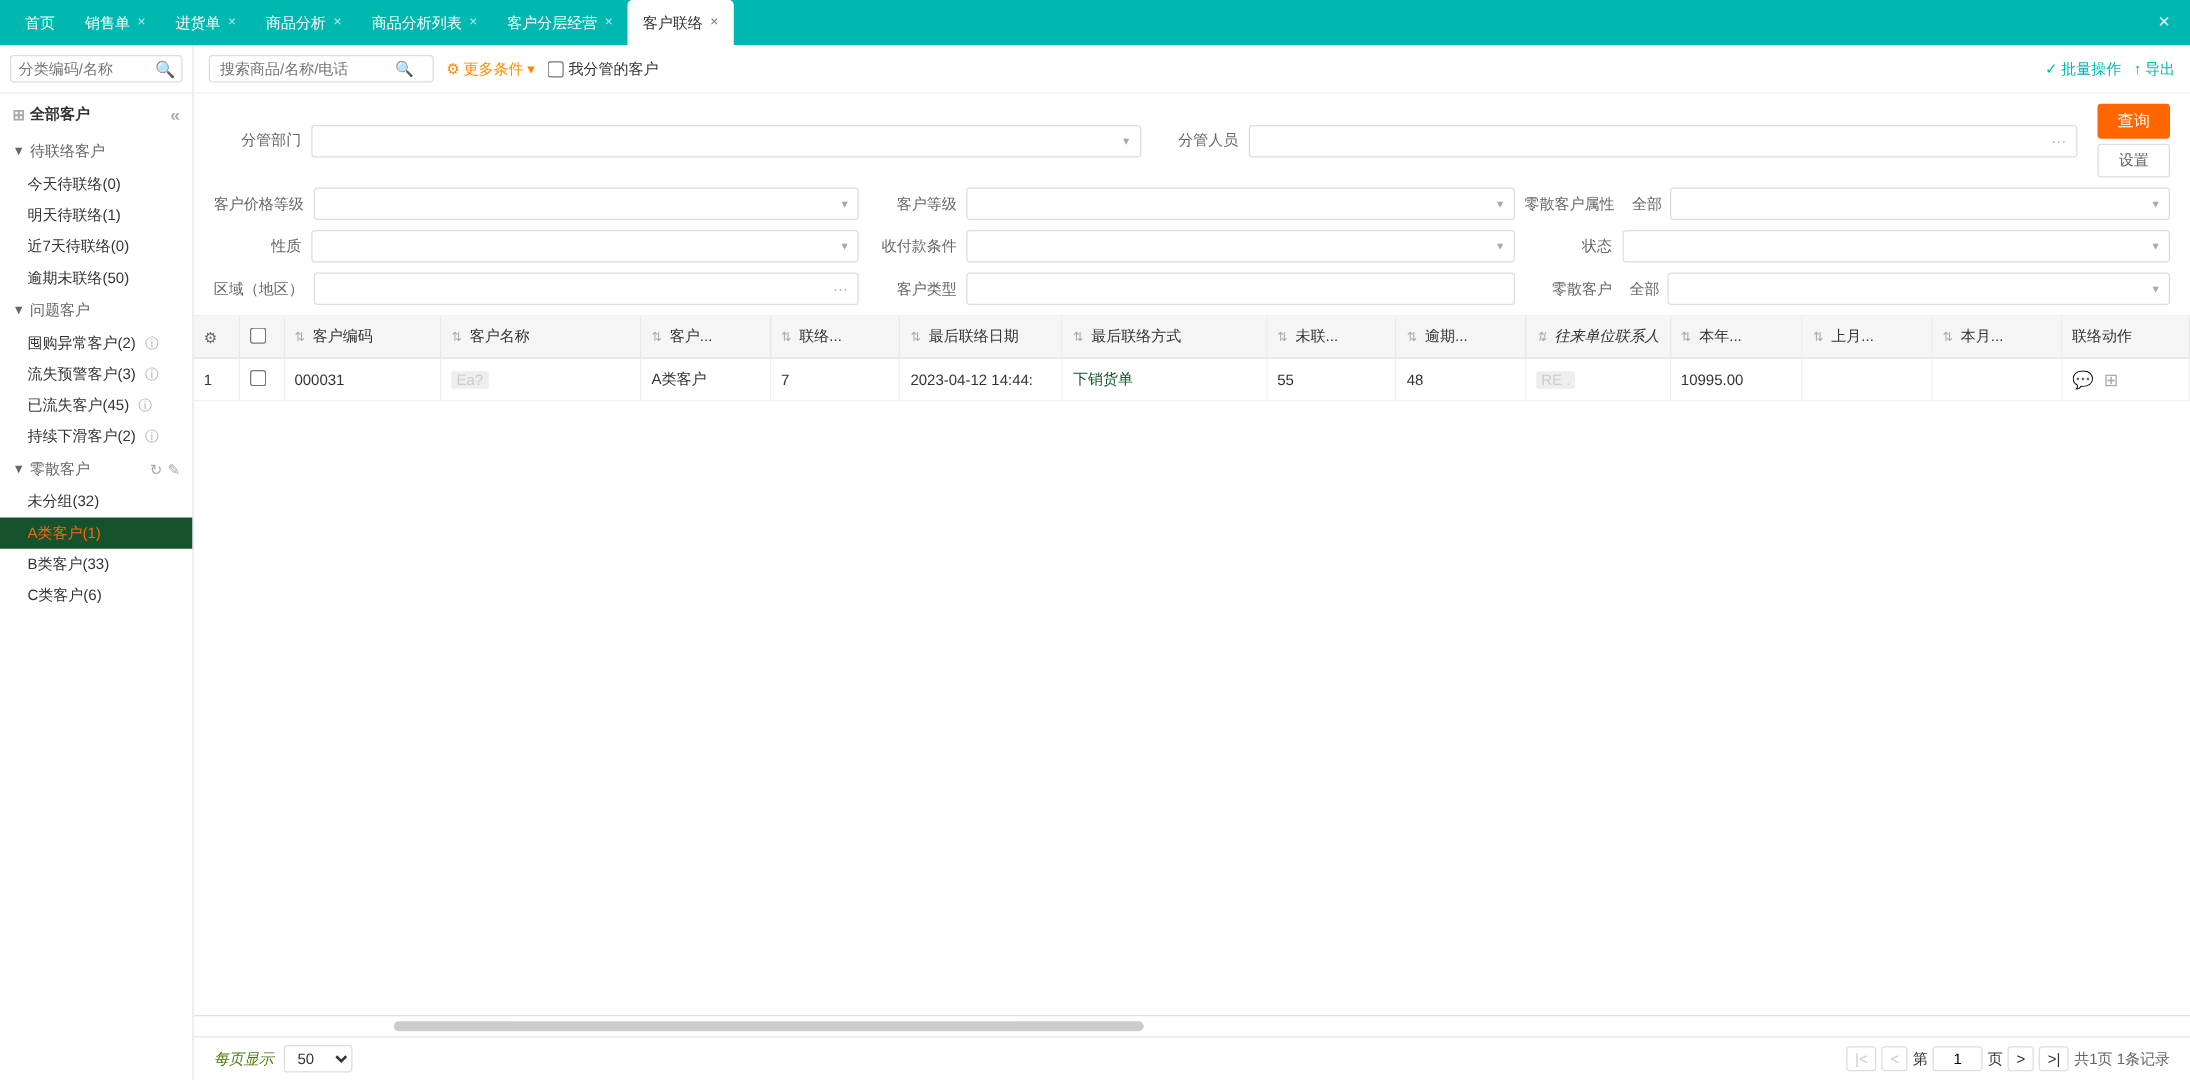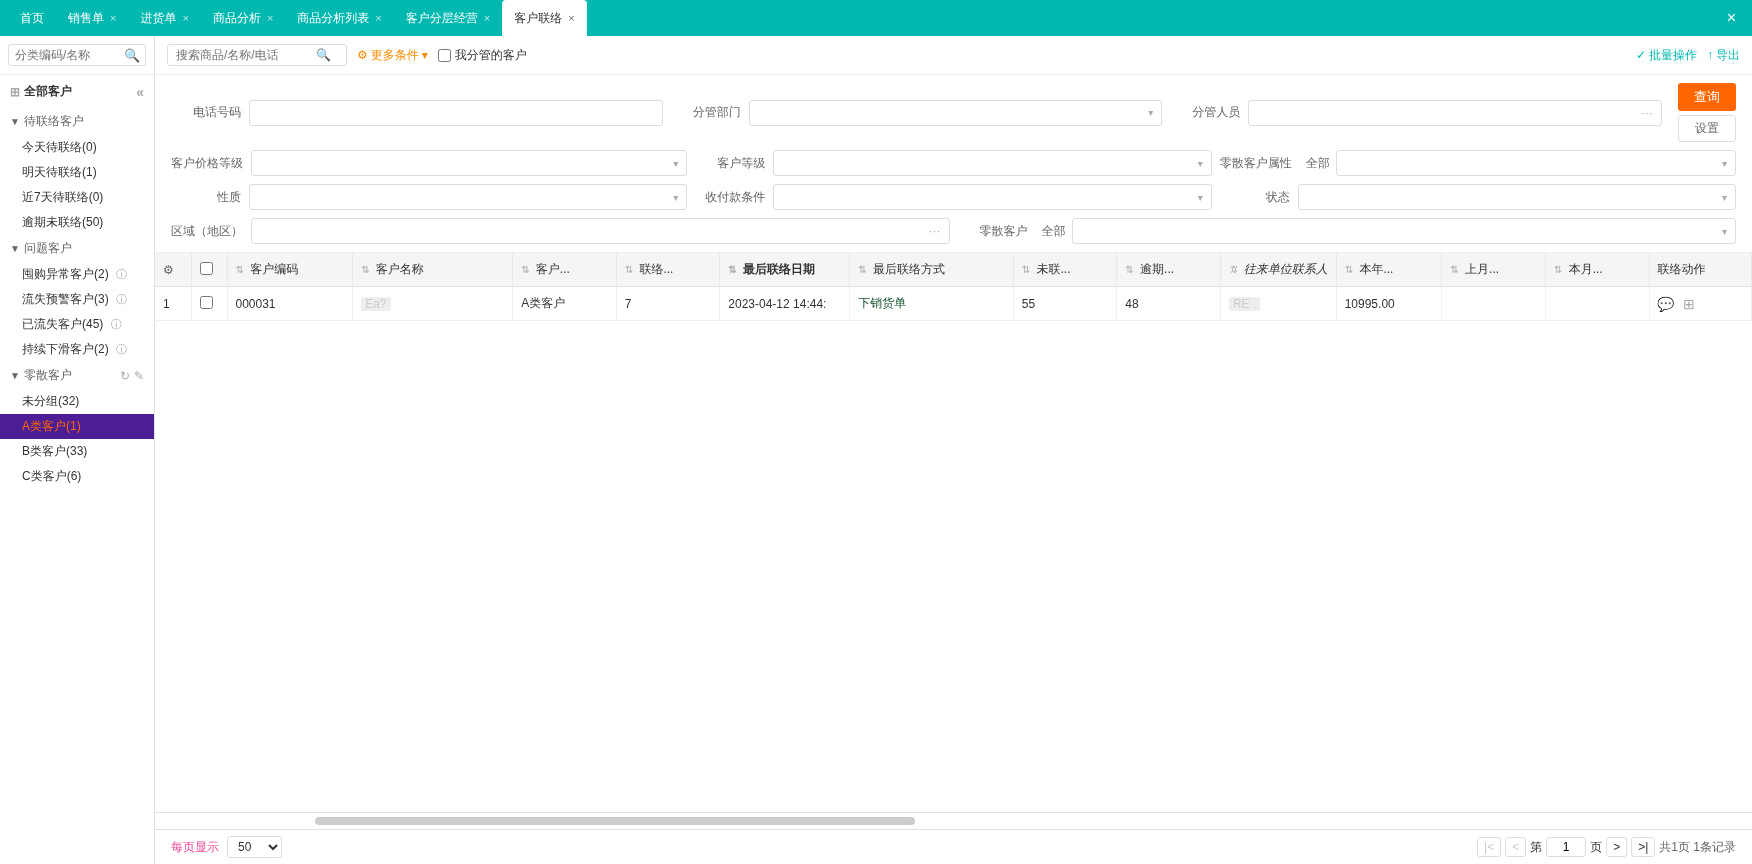--- a/index.html
+++ b/index.html
@@ -99,21 +99,21 @@
       font-size: 12px;
       cursor: pointer;
     }
     .sidebar-section-header .triangle { margin-right: 4px; font-size: 10px; }
     .sidebar-item {
       padding: 4px 10px 4px 22px;
       color: #333;
       cursor: pointer;
       font-size: 12px;
     }
-    .sidebar-item.active { background: #4c1d95; color: #ff6600; }
+    .sidebar-item.active { background: #14532d; color: #ff6600; }
     .sidebar-item .info-icon {
       margin-left: 4px;
       color: #aaa;
       font-size: 11px;
     }
 
     
     .content-area {
       flex: 1;
       display: flex;
@@ -324,21 +324,21 @@
     .bottom-bar {
       background: white;
       border-top: 1px solid #e0e0e0;
       padding: 6px 16px;
       display: flex;
       align-items: center;
       gap: 8px;
       font-size: 12px;
       color: #333;
     }
-    .per-page-label { color: #ec4899; }
+    .per-page-label { color: #4d7c0f; font-style: italic; }
     .per-page-select {
       border: 1px solid #ddd;
       border-radius: 3px;
       padding: 2px 6px;
       font-size: 12px;
       cursor: pointer;
       color: #333;
       background: white;
     }
     .pagination {
@@ -502,24 +502,20 @@
       <div class="export-btn">
         <span>↑</span>
         <span>导出</span>
       </div>
     </div>
 
     <div class="advanced-filter">
 
       <div class="filter-row">
         <div class="filter-field">
-          <span class="filter-label">电话号码</span>
-          <input type="text" class="filter-input" style="height: 26px;">
-        </div>
-        <div class="filter-field">
           <span class="filter-label">分管部门</span>
           <div class="filter-select" style="height:26px;">
             <span></span>
             <span class="caret">▾</span>
           </div>
         </div>
         <div class="filter-field">
           <span class="filter-label">分管人员</span>
           <div class="filter-select" style="height:26px;flex:1;">
             <span></span>
@@ -581,20 +577,24 @@
         </div>
       </div>
 
       <div class="filter-row">
         <div class="filter-field">
           <span class="filter-label">区域（地区）</span>
           <div class="filter-select" style="height:26px;flex:1;">
             <span></span>
             <span class="filter-dots">···</span>
           </div>
+        </div>
+        <div class="filter-field">
+          <span class="filter-label">客户类型</span>
+          <input type="text" class="filter-input" style="height: 26px; flex: 1 1 0%;">
         </div>
         <div class="filter-field">
           <span class="filter-label">零散客户</span>
           <span class="filter-inline-label">全部</span>
           <div class="filter-select" style="height:26px;flex:1;">
             <span></span>
             <span class="caret">▾</span>
           </div>
         </div>
       </div>
@@ -619,21 +619,21 @@
               <span>客户名称</span>
             </th>
             <th>
               <span class="col-sort">⇅</span>
               <span>客户...</span>
             </th>
             <th>
               <span class="col-sort">⇅</span>
               <span>联络...</span>
             </th>
-            <th style="width:130px;font-weight:bold;">
+            <th style="width:130px;">
               <span class="col-sort">⇅</span>
               <span>最后联络日期</span>
             </th>
             <th>
               <span class="col-sort">⇅</span>
               <span>最后联络方式</span>
             </th>
             <th>
               <span class="col-sort">⇅</span>
               <span>未联...</span>

